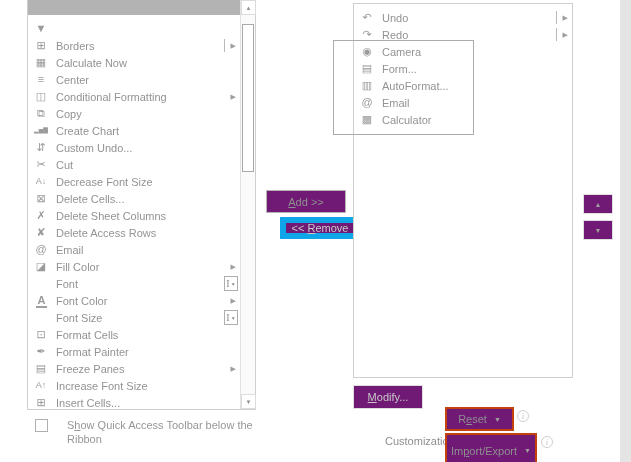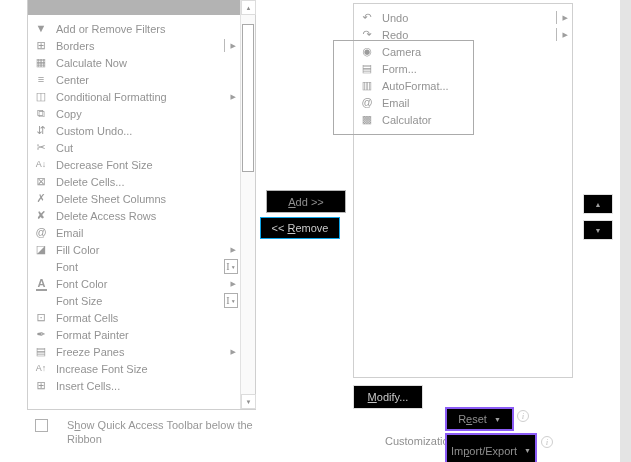--- a/index.html
+++ b/index.html
@@ -38,29 +38,29 @@
   .scrollbar { position:absolute; top:0; right:0; bottom:0; width:15px; background:#fafafa; border-left:1px solid #e2e2e2; }
   .sb-btn { position:absolute; left:0; width:15px; height:15px; background:#fff; border:1px solid #dcdcdc;
             display:flex; align-items:center; justify-content:center; font-size:6px; color:#8f8f8f; }
   .sb-up { top:0; } .sb-down { bottom:0; }
   .sb-thumb { position:absolute; left:1px; top:24px; width:12px; height:148px; background:#fff; border:1px solid #a9a9a9; }
 
   
   .highlight-box { position:absolute; left:333px; top:40px; width:141px; height:95px; border:1px solid #ababab; z-index:5; }
 
   
-  .btn { position:absolute; background:#000000; display:flex; align-items:center; justify-content:center;
+  .btn { position:absolute; background:#701a75; display:flex; align-items:center; justify-content:center;
          font-size:11px; white-space:nowrap; }
   .btn u { text-decoration:underline; }
   #add-btn    { left:266px; top:190px; width:80px; height:23px; border:1px solid #b5b5b5; color:#8f8f8f; }
-  #remove-btn { left:260px; top:217px; width:80px; height:22px; border:1px solid #0ea5e9; color:#c9c9c9; }
+  #remove-btn { left:280px; top:217px; width:80px; height:22px; border:6px solid #0ea5e9; color:#c9c9c9; }
   #modify-btn { left:353px; top:385px; width:70px; height:24px; border:1px solid #dedede; color:#c6c6c6; }
   #up-btn   { left:583px; top:194px; width:30px; height:20px; border:1px solid #e0e0e0; color:#9e9e9e; font-size:7px; }
   #down-btn { left:583px; top:220px; width:30px; height:20px; border:1px solid #e0e0e0; color:#9e9e9e; font-size:7px; }
-  .drop-btn { border:2px solid #8b5cf6; color:#8f8f8f; gap:7px; }
+  .drop-btn { border:2px solid #c2410c; color:#8f8f8f; gap:7px; }
   #reset-btn { left:445px; top:407px; width:69px; height:24px; }
   #impexp-btn { left:445px; top:433px; width:92px; height:35px; }
   .drop-arrow { font-size:7px; color:#9e9e9e; }
 
   .customizations-label { position:absolute; left:355px; top:435px; color:#8f8f8f;margin-left:30px; }
 
   .info-icon { position:absolute; width:12px; height:12px; border:1px solid #cfcfcf; border-radius:50%;
                color:#c4c4c4; font-family:"Liberation Serif", serif; font-style:italic; font-size:9px;
                display:flex; align-items:center; justify-content:center; background:#fff; }
   #reset-info { left:517px; top:410px; }
@@ -75,21 +75,20 @@
 </head>
 <body>
 
 <div class="edge-strip"></div>
 
 <div class="list-panel" id="left-list">
   <div class="selected-blank-row"></div>
   <div class="items" id="left-items">
       <div class="row">
         <span class="icon" data-icon="filter-icon">▼</span>
-        <span class="label">Add or Remove Filters</span>
       </div>
       <div class="row">
         <span class="icon" data-icon="borders-icon">⊞</span>
         <span class="label">Borders</span>
         <span class="flyout-sep"></span>
         <span class="flyout">▶</span>
       </div>
       <div class="row">
         <span class="icon" data-icon="calculator-icon">▦</span>
         <span class="label">Calculate Now</span>
@@ -99,20 +98,24 @@
         <span class="label">Center</span>
       </div>
       <div class="row">
         <span class="icon" data-icon="conditional-formatting-icon">◫</span>
         <span class="label">Conditional Formatting</span>
         <span class="flyout">▶</span>
       </div>
       <div class="row">
         <span class="icon" data-icon="copy-icon">⧉</span>
         <span class="label">Copy</span>
+      </div>
+      <div class="row">
+        <span class="icon xs" data-icon="bar-chart-icon">▂▅▇</span>
+        <span class="label">Create Chart</span>
       </div>
       <div class="row">
         <span class="icon" data-icon="sort-icon">⇵</span>
         <span class="label">Custom Undo...</span>
       </div>
       <div class="row">
         <span class="icon" data-icon="scissors-icon">✂</span>
         <span class="label">Cut</span>
       </div>
       <div class="row">

